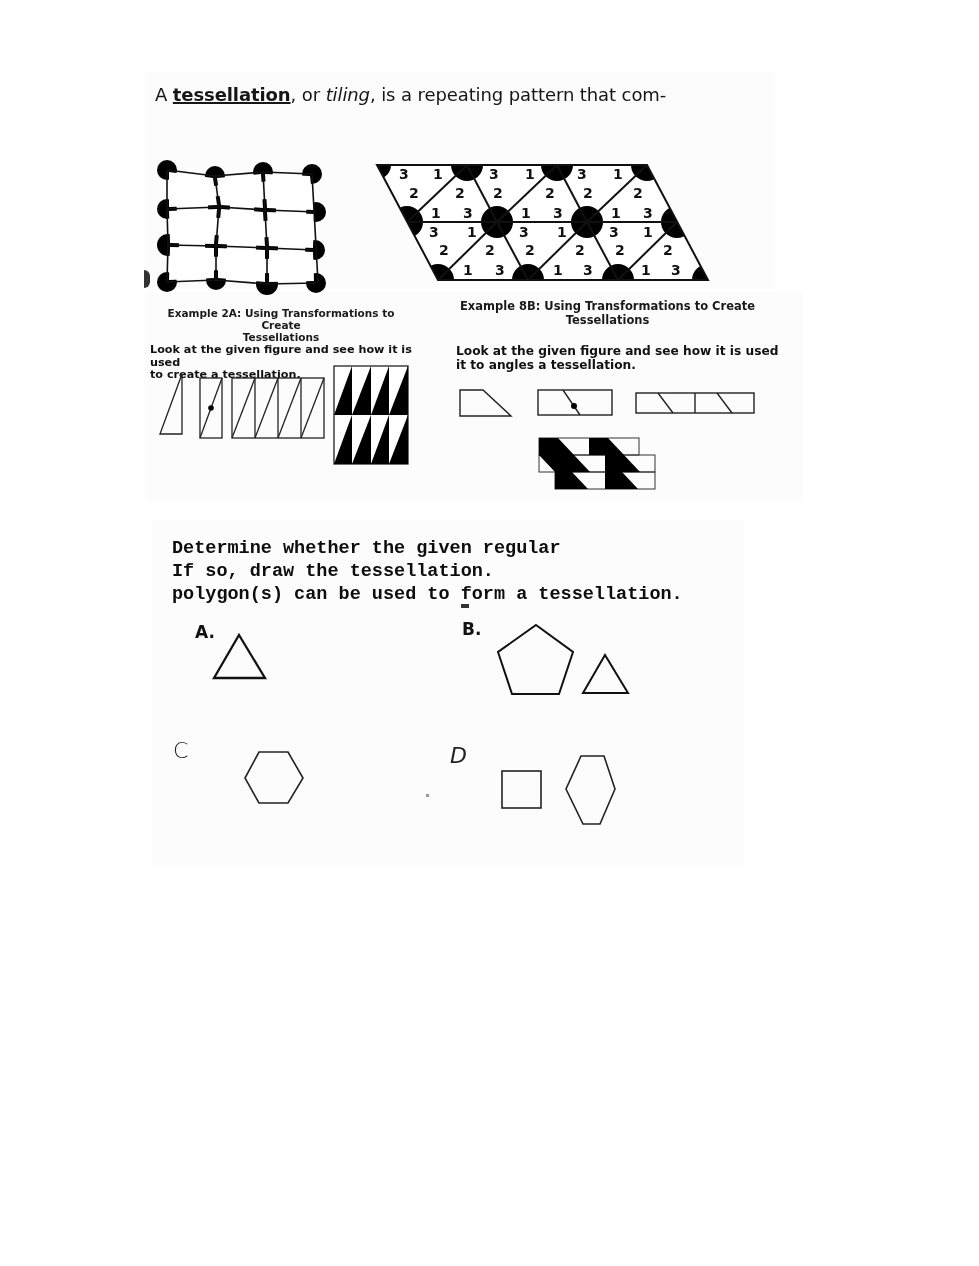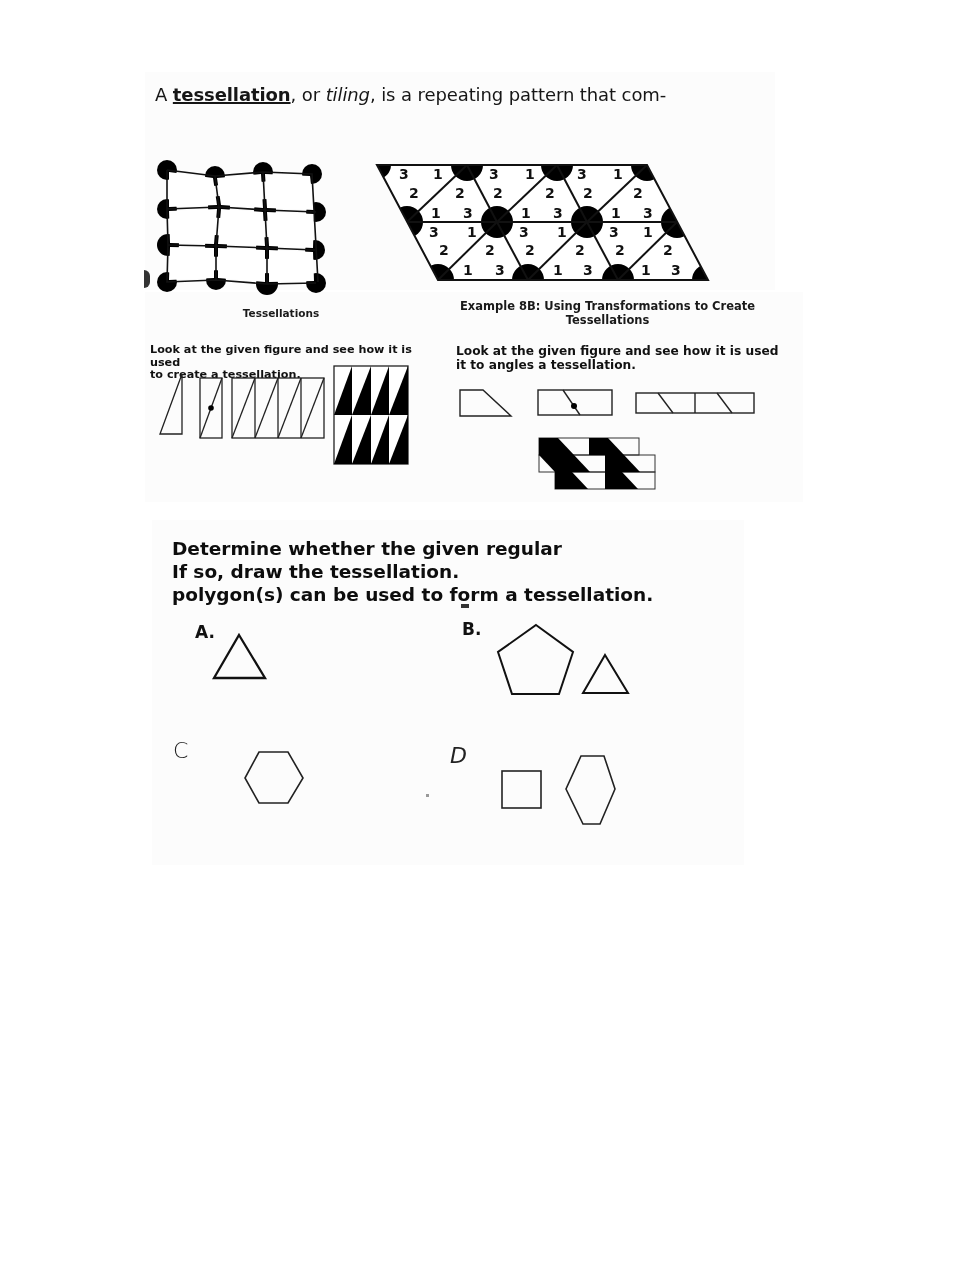--- a/index.html
+++ b/index.html
@@ -5,21 +5,21 @@
   html, body { margin:0; padding:0; background:#ffffff; }
   body { width:979px; height:1266px; position:relative; overflow:hidden; font-family:"DejaVu Sans", sans-serif; color:#111; }
   .panel { position:absolute; background:#fcfcfc; }
   .abs { position:absolute; }
   .intro { left:155px; top:84px; width:600px; font-size:18px; line-height:22px; color:#161616; letter-spacing:-0.1px; }
   .intro u { font-weight:bold; text-decoration:underline; text-decoration-thickness:2px; }
   .intro i { font-style:italic; }
   .ex-title { font-size:10.5px; font-weight:bold; text-align:center; line-height:12px; color:#1a1a1a; }
   .ex-text { font-size:11.2px; font-weight:bold; line-height:12.5px; color:#111; }
   .ex-text-b { font-size:12.2px; font-weight:bold; line-height:14px; color:#111; }
-  .q { left:172px; top:537px; font-size:18.5px; font-weight:bold; line-height:23px; color:#0d0d0d; }
+  .q { left:172px; top:537px; font-size:18.5px; font-weight:bold; line-height:23px; color:#0d0d0d;font-family:Liberation Mono, monospace; }
   .lbl { font-weight:bold; font-size:17px; color:#111; }
   .hand { font-family:"DejaVu Sans", sans-serif; font-size:22px; font-weight:300; color:#222; }
   svg { position:absolute; overflow:visible; }
 </style>
 </head>
 <body>
 
 <div class="panel" style="left:145px; top:72px; width:630px; height:218px;"></div>
 <div class="panel" style="left:145px; top:292px; width:658px; height:210px;"></div>
 <div class="panel" style="left:152px; top:520px; width:592px; height:345px;"></div>
@@ -140,20 +140,21 @@
     <text x="88" y="110">1</text>
       <text x="120" y="110">3</text>
       <text x="178" y="110">1</text>
       <text x="208" y="110">3</text>
       <text x="266" y="110">1</text>
       <text x="296" y="110">3</text>
   </g>
 </svg>
 
 <div class="abs ex-title" style="left:150px; top:307px; width:262px;">
+  <div>Example 2A: Using Transformations to Create</div>
   <div>Tessellations</div>
 </div>
 <div class="abs ex-text" style="left:150px; top:344px; width:275px;">
   <div>Look at the given figure and see how it is used</div>
   <div>to create a tessellation.</div>
 </div>
 <svg style="left:158px; top:366px;" width="255" height="102" viewBox="0 0 255 102">
   <g fill="none" stroke="#222" stroke-width="1.3">
     <polygon points="2,68 24,8 24,68"></polygon>
     <rect x="42" y="12" width="22" height="60"></rect>

